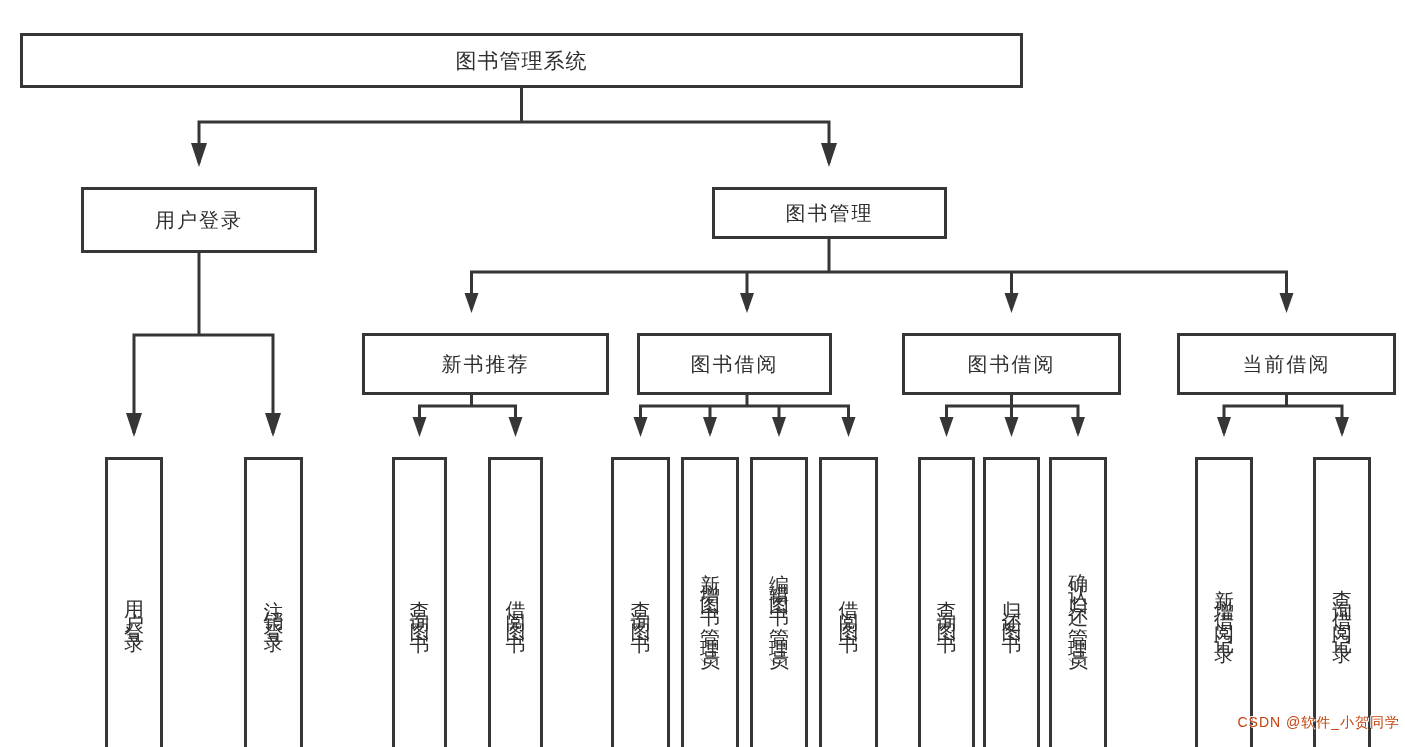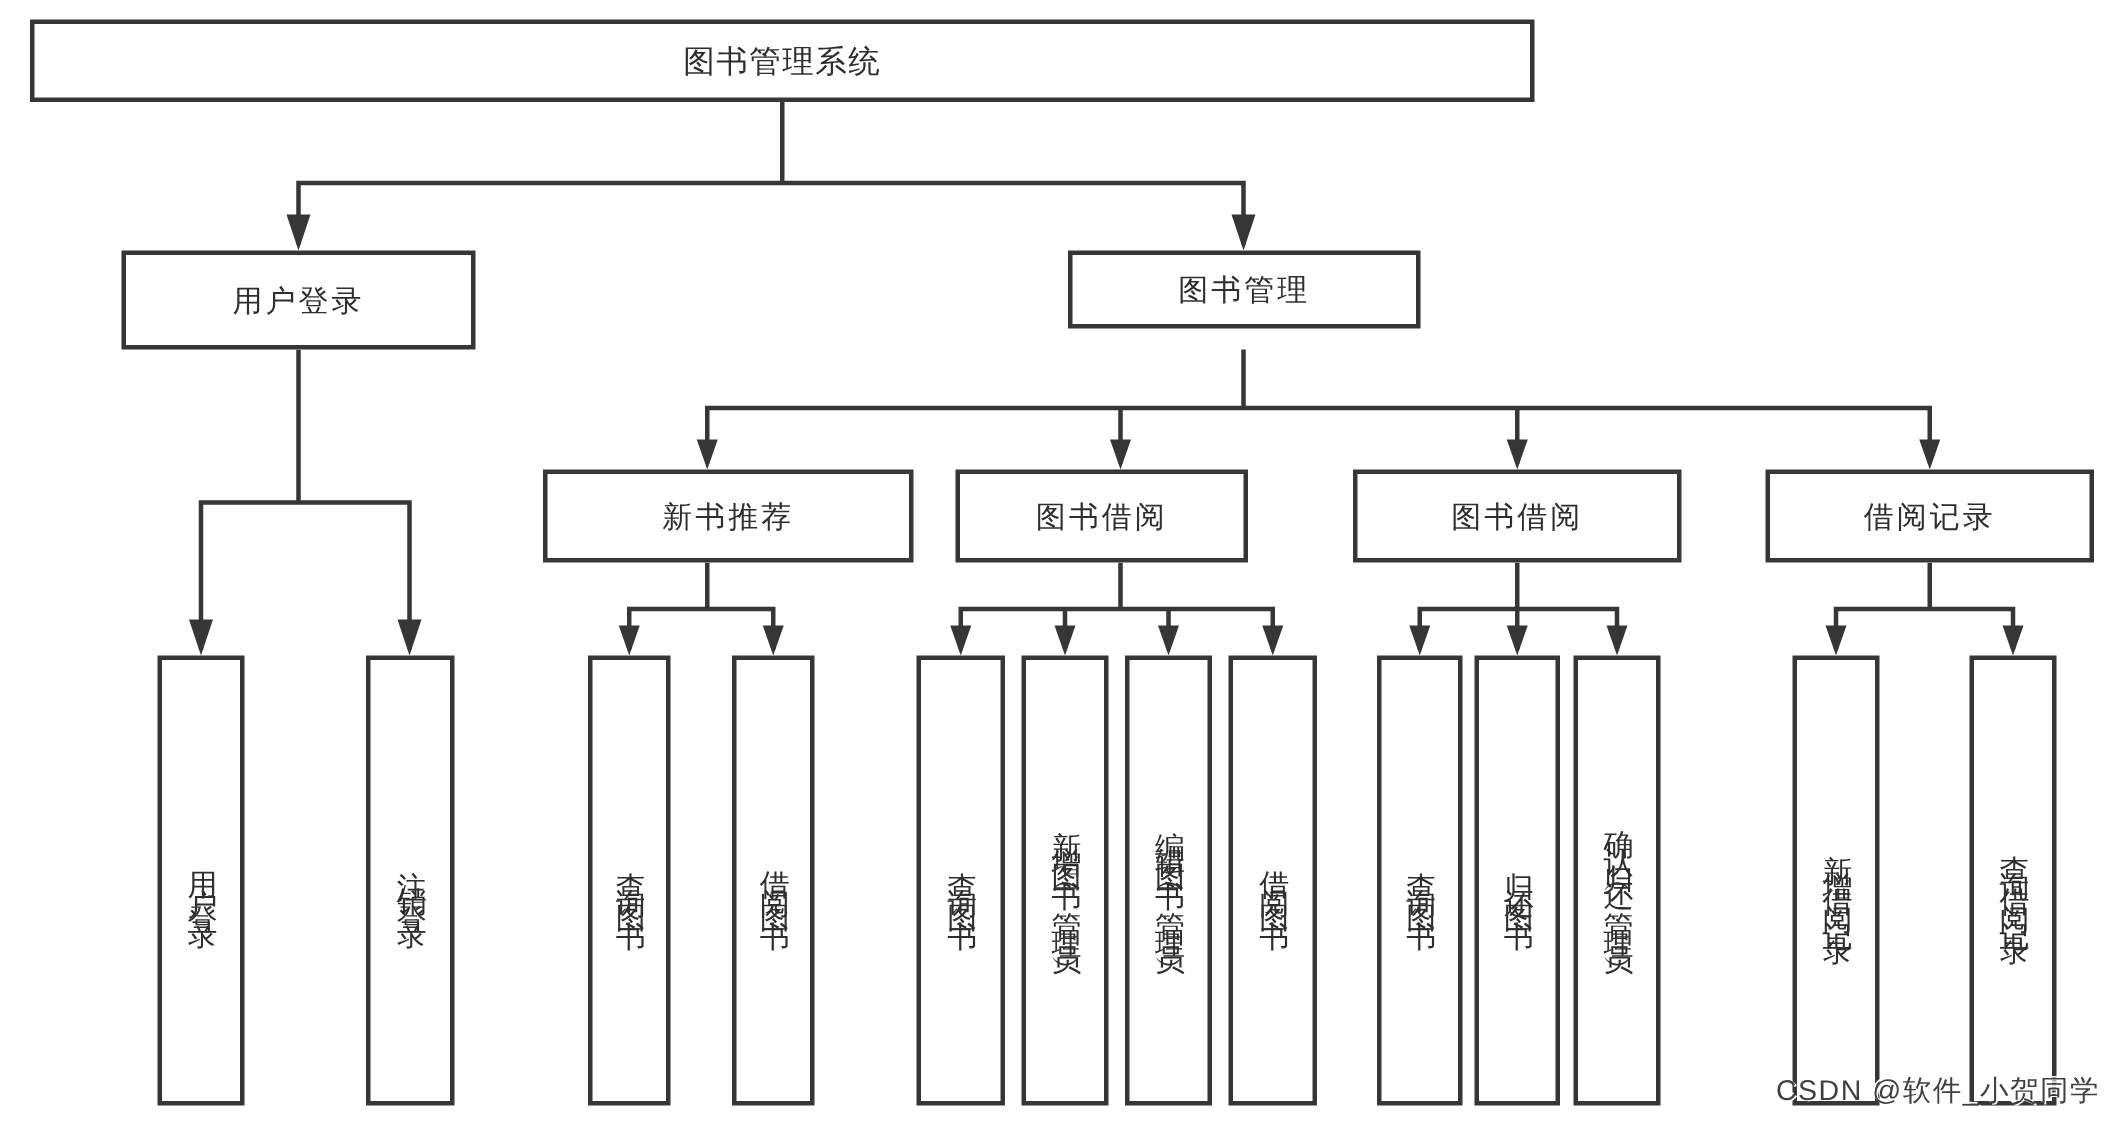--- a/index.html
+++ b/index.html
@@ -20,20 +20,21 @@
   .box {
     position: absolute;
     box-sizing: border-box;
     background: #ffffff;
     border: 3px solid #363636;
     display: flex;
     align-items: center;
     justify-content: center;
     color: #2e2e2e;
     overflow: hidden;
+    margin-top: 20px;
   }
   .box.h span {
     font-size: 20px;
     letter-spacing: 2px;
     white-space: nowrap;
     color: #2e2e2e;
   }
   .box.root span {
     font-size: 21px;
     letter-spacing: 1px;
@@ -44,23 +45,23 @@
     font-size: 20px;
     letter-spacing: 11px;
     line-height: 1.15;
     white-space: nowrap;
     color: #2e2e2e;
   }
   .watermark {
     position: absolute;
     right: 5px;
     top: 714px;
-    font-size: 19px;
+    font-size: 14px;
     letter-spacing: 1px;
-    color: #404040;
+    color: #c2410c;
     text-shadow: 1px 1px 0 #ffffff, -1px -1px 0 #ffffff;
     white-space: nowrap;
     z-index: 5;
   }
 </style>
 </head>
 <body>
 
 <div class="canvas">
 
@@ -109,21 +110,21 @@
   <div class="box h" style="left:362px;top:313px;width:247px;height:62px">
     <span>新书推荐</span>
   </div>
   <div class="box h" style="left:637px;top:313px;width:195px;height:62px">
     <span>图书借阅</span>
   </div>
   <div class="box h" style="left:902px;top:313px;width:219px;height:62px">
     <span>图书借阅</span>
   </div>
   <div class="box h" style="left:1177px;top:313px;width:219px;height:62px">
-    <span>借阅记录</span>
+    <span>当前借阅</span>
   </div>
 
   <div class="box v" style="left:105px;top:437px;width:58px;height:300px">
     <span>用户登录</span>
   </div>
   <div class="box v" style="left:244px;top:437px;width:59px;height:300px">
     <span>注销登录</span>
   </div>
 
   <div class="box v" style="left:392px;top:437px;width:55px;height:300px">

